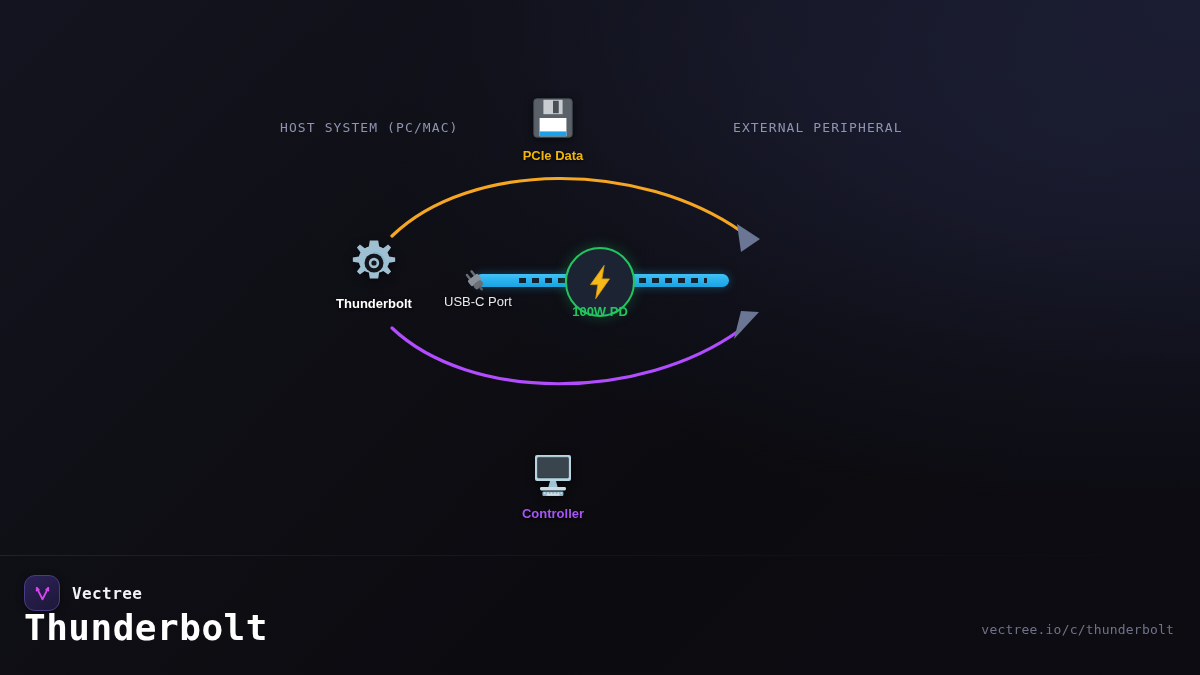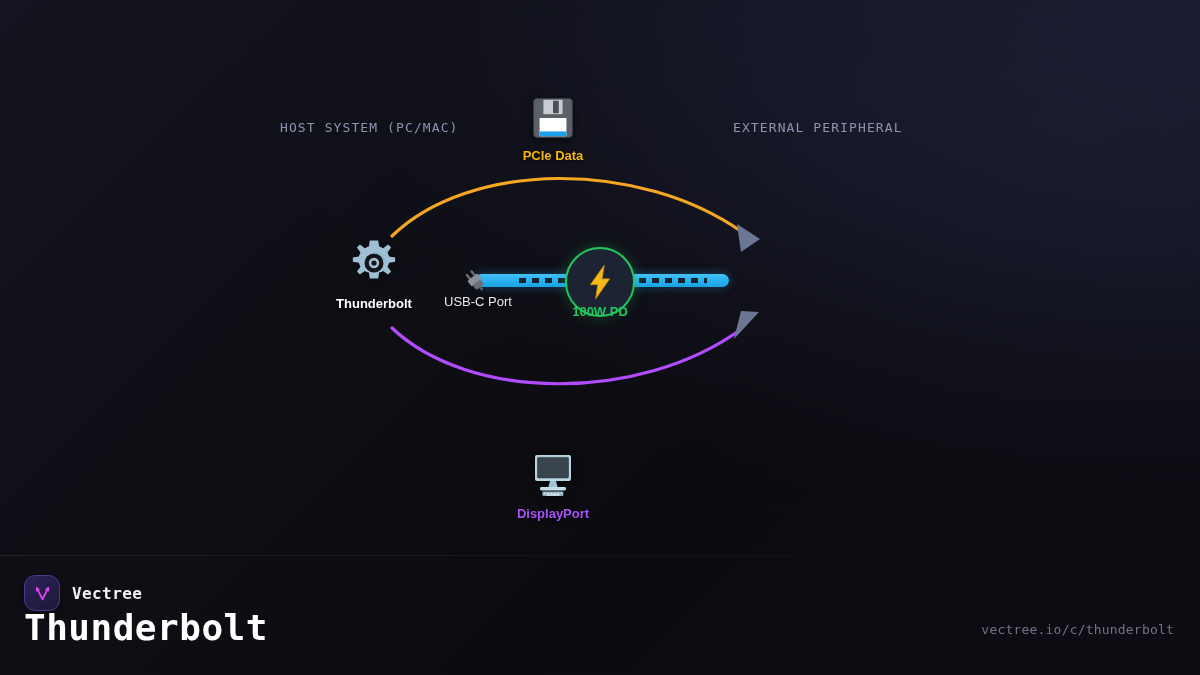--- a/index.html
+++ b/index.html
@@ -289,21 +289,21 @@
             <rect x="14.6" y="39.6" width="2.1" height="1.2" rx="0.4"></rect>
             <rect x="18.0" y="39.6" width="2.1" height="1.2" rx="0.4"></rect>
             <rect x="21.4" y="39.6" width="2.1" height="1.2" rx="0.4"></rect>
             <rect x="24.8" y="39.6" width="2.1" height="1.2" rx="0.4"></rect>
             <rect x="28.2" y="39.6" width="2.1" height="1.2" rx="0.4"></rect>
             <rect x="31.6" y="39.6" width="1.6" height="1.2" rx="0.4"></rect>
             <rect x="17.4" y="41.3" width="13.2" height="1.2" rx="0.5"></rect>
           </g>
         </svg>
       </span>
-      <span class="caption">DisplayPort</span>
+      <span class="caption">Controller</span>
     </div>
 
     <div id="cable-wrap">
       <div class="cable-bar" id="cable-left"></div>
       <div class="cable-bar" id="cable-right"></div>
       <div class="cable-dashes" id="dashes-left"></div>
       <div class="cable-dashes" id="dashes-right"></div>
       <svg class="plug-icon" viewBox="0 0 26 26">
         <g transform="rotate(-38 13 13)">
           <rect x="8.4" y="1.5" width="2.4" height="7" rx="1.1" fill="#6a6f77"></rect>

